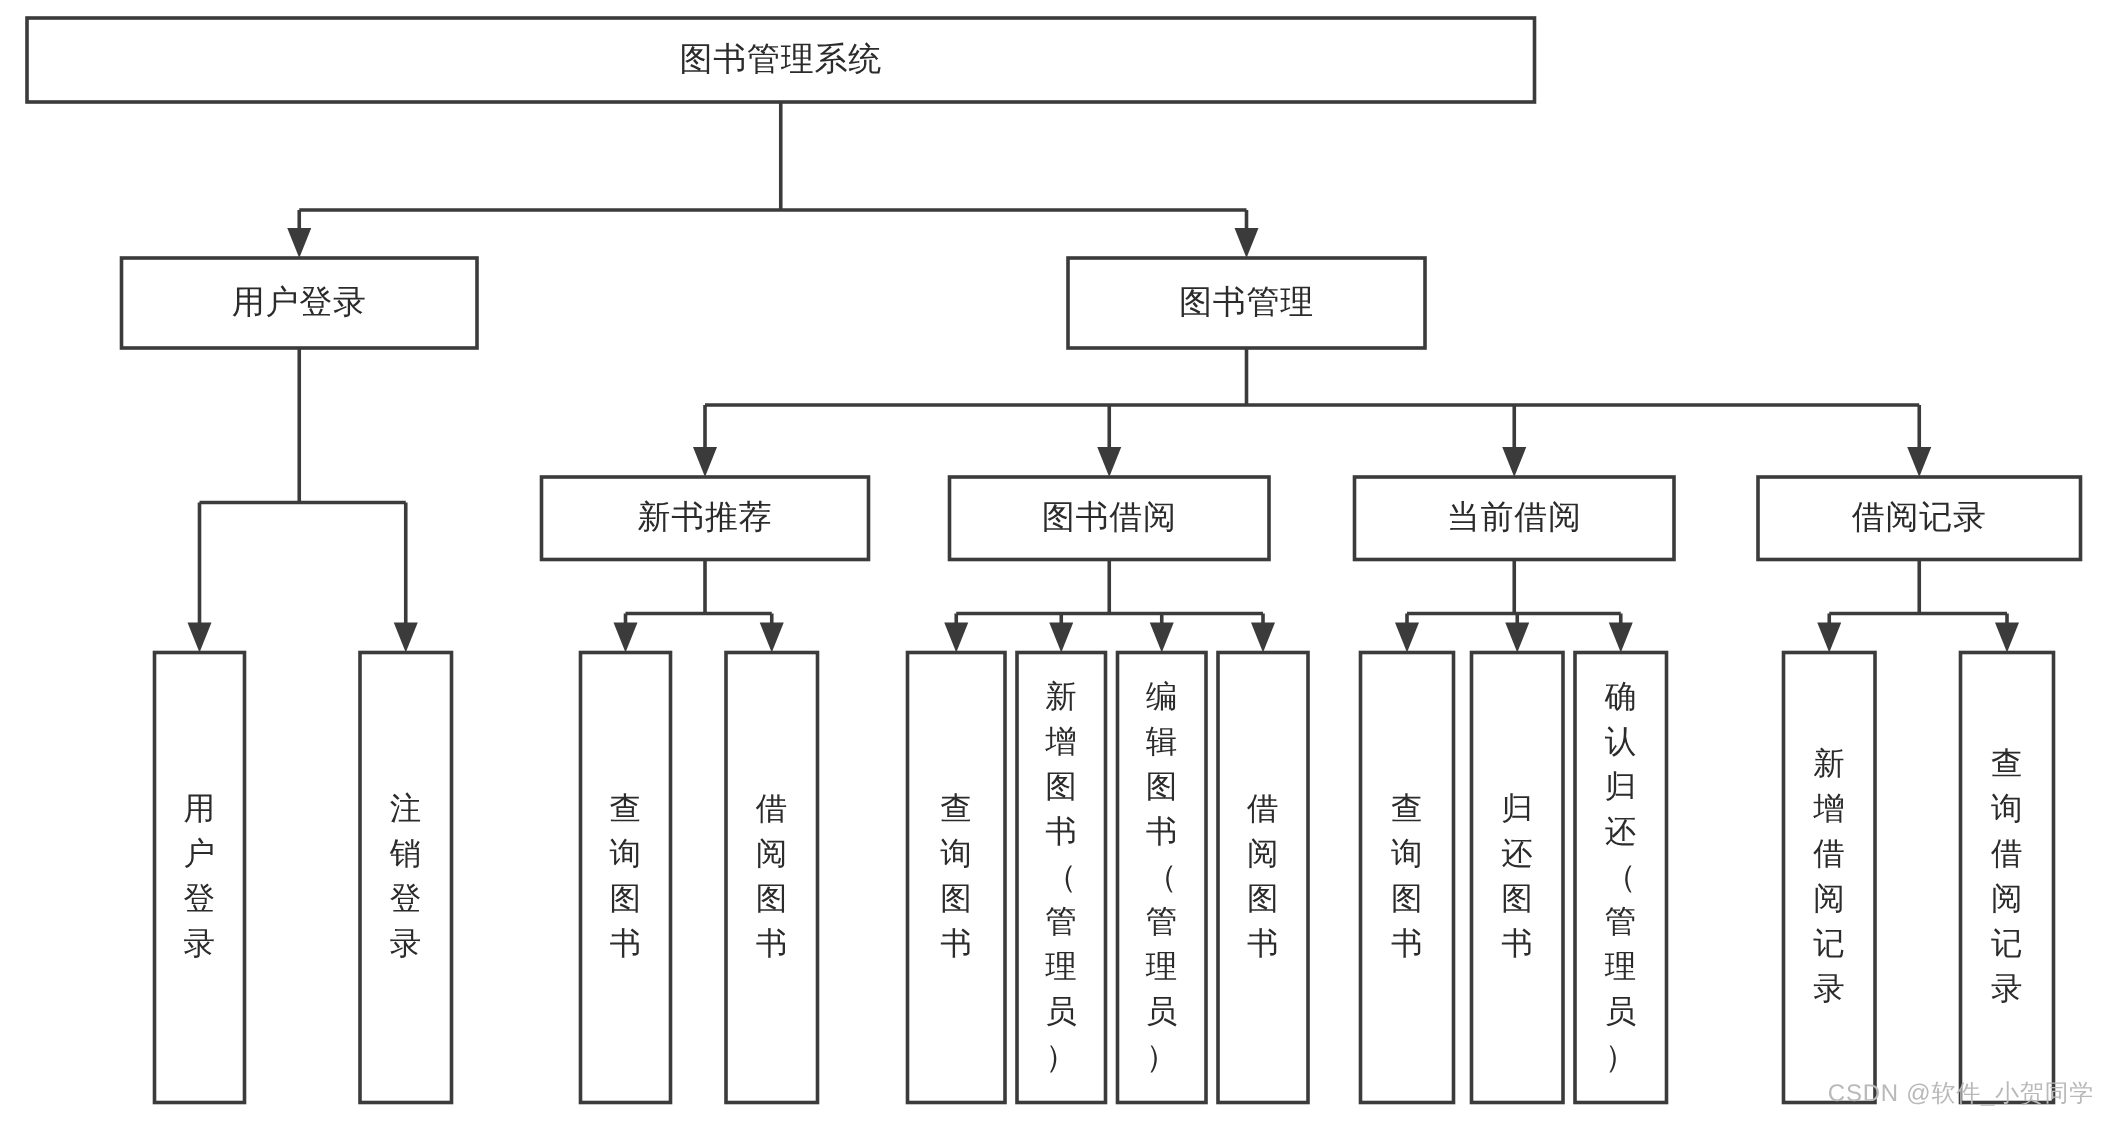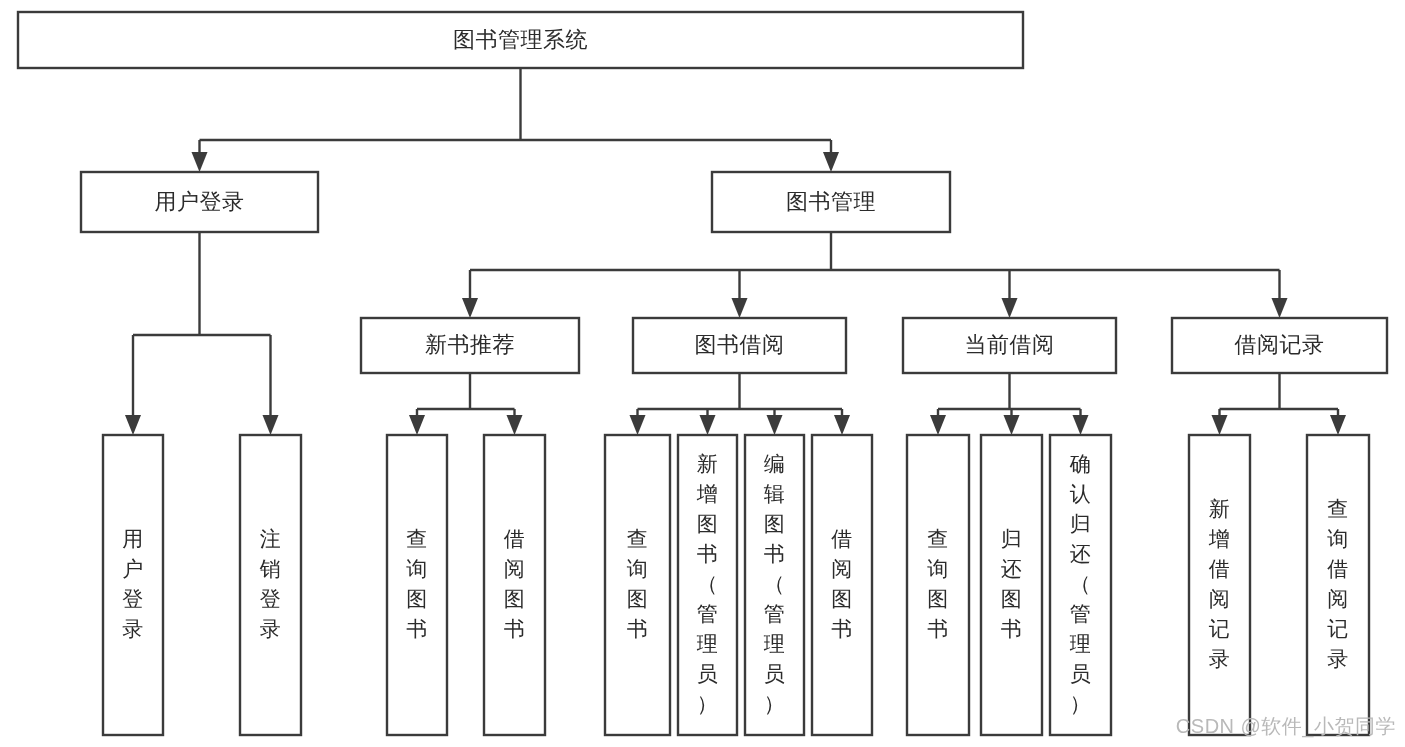--- a/index.html
+++ b/index.html
@@ -60,21 +60,21 @@
     font-size: 21px;
     text-anchor: middle;
     dominant-baseline: middle;
     letter-spacing: 0.5px;
   }
   .watermark-text {
     position: absolute;
     right: 9px;
     bottom: 7px;
     font-family: "Liberation Sans", "DejaVu Sans", sans-serif;
-    font-size: 20px;
+    font-size: 16px;
     color: #b9b9b9;
     white-space: nowrap;
     user-select: none;
     letter-spacing: 0.5px;
     margin-left: 13px;
   }
 </style>
 </head>
 <body>
 

